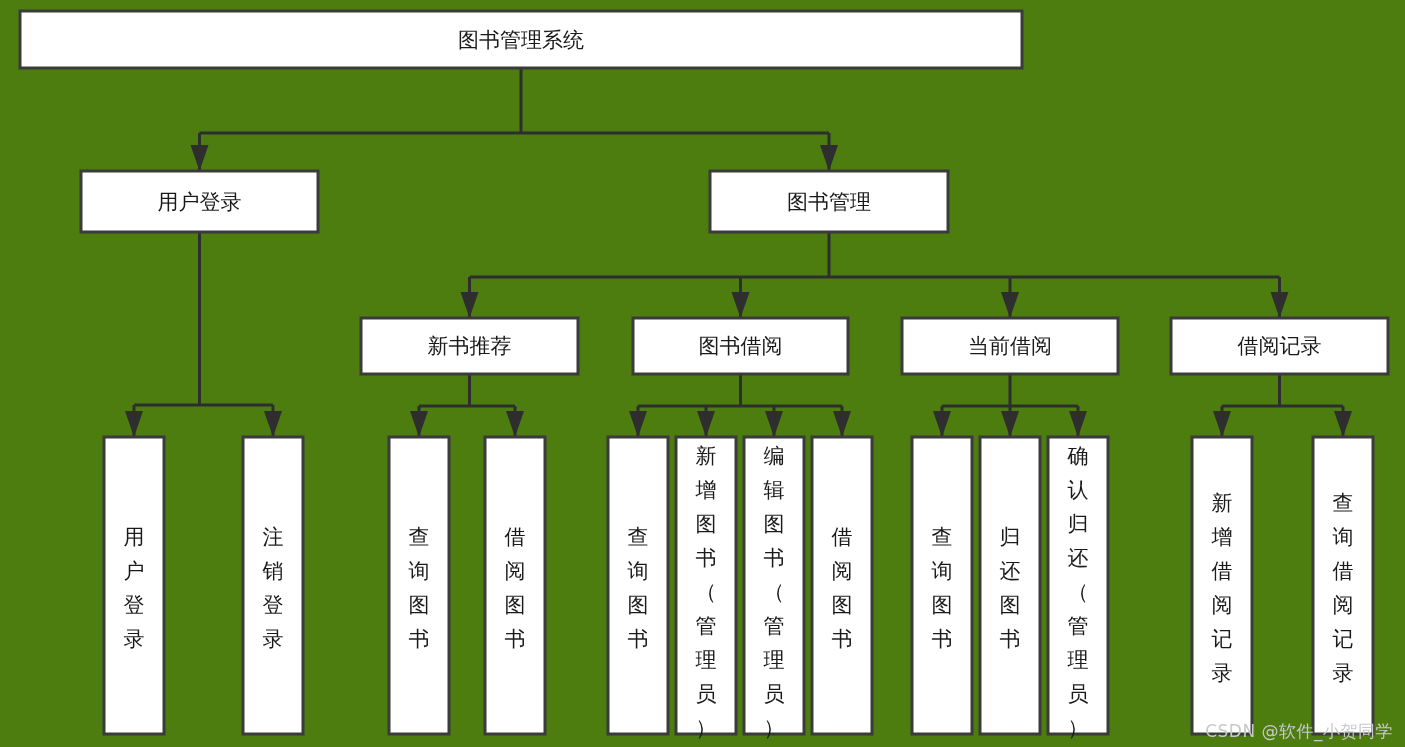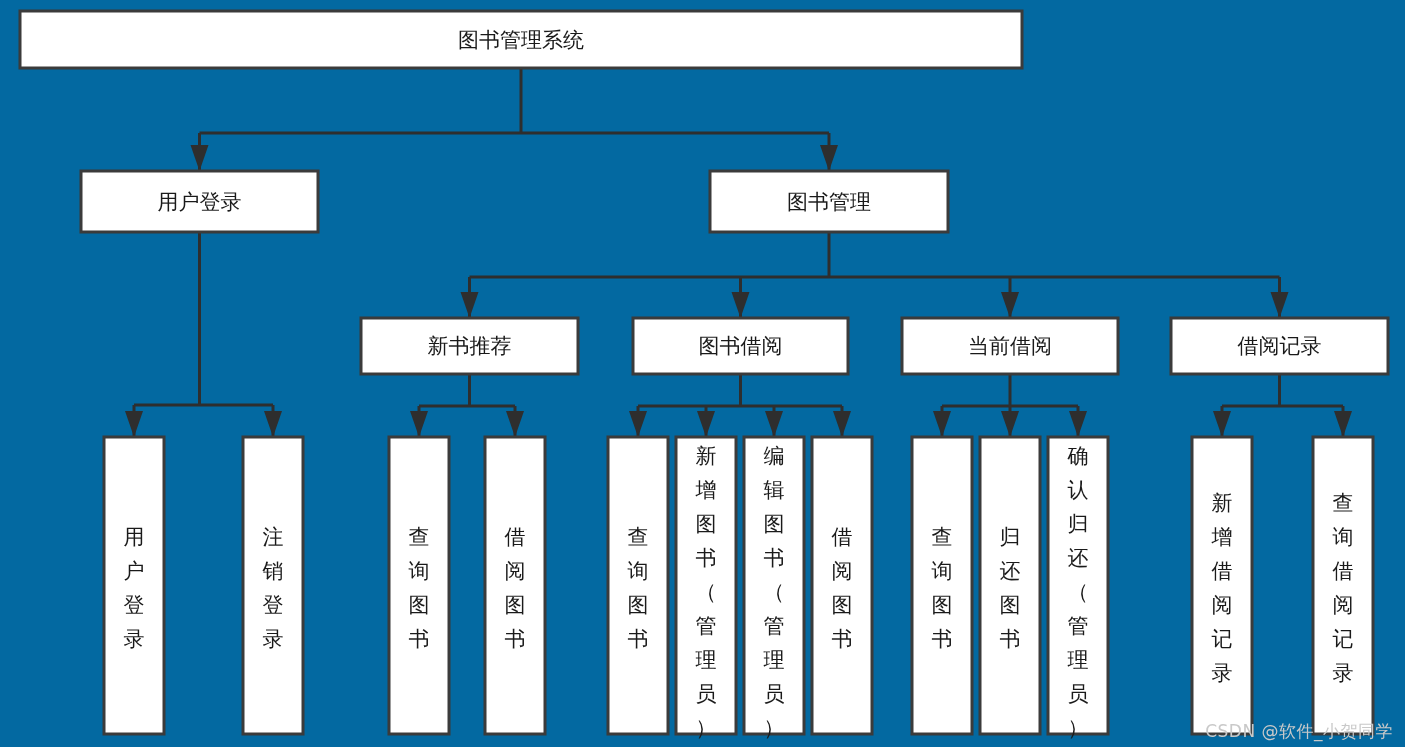--- a/index.html
+++ b/index.html
@@ -11,21 +11,21 @@
   body {
     font-family: "DejaVu Sans", "Liberation Sans", sans-serif;
     width: 1405px;
     height: 747px;
     overflow: hidden;
   }
   #diagram-root {
     position: relative;
     width: 1405px;
     height: 747px;
-    background: #0369a1;
+    background: #4d7c0f;
   }
   svg.flowchart {
     display: block;
     width: 1405px;
     height: 747px;
   }
   .node-box {
     fill: #ffffff;
     stroke: #3b3b3b;
     stroke-width: 3;

